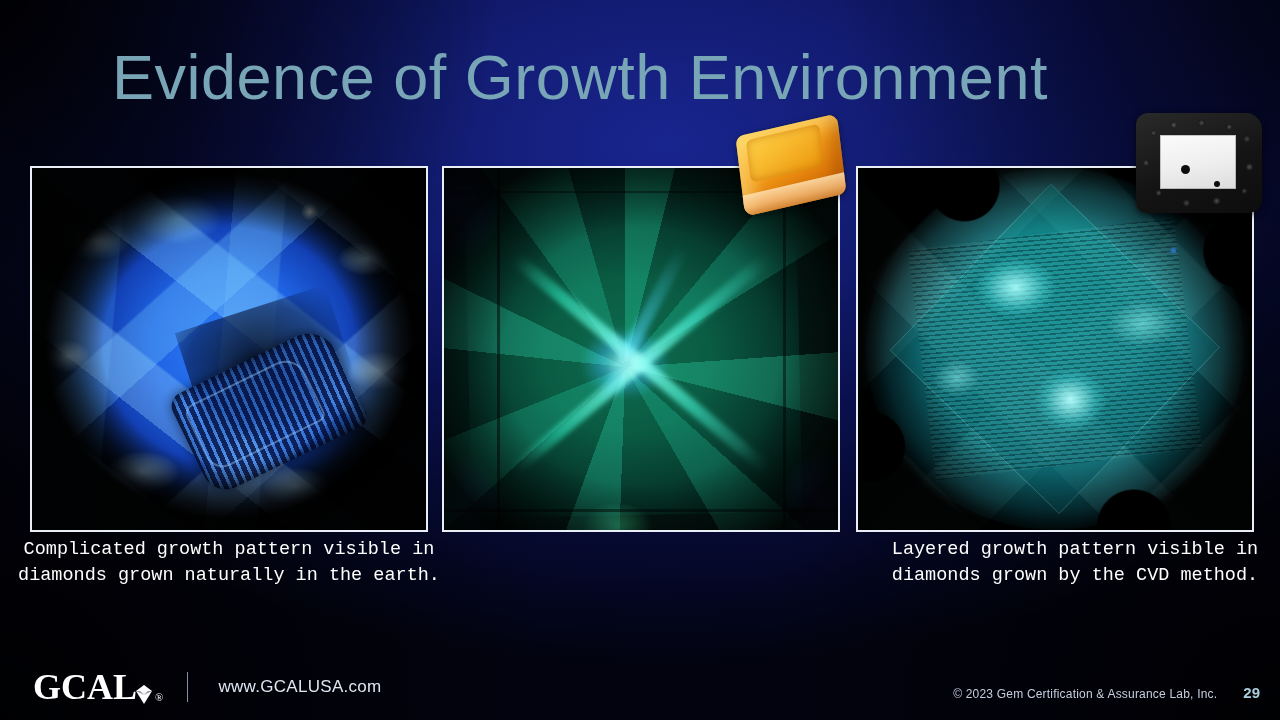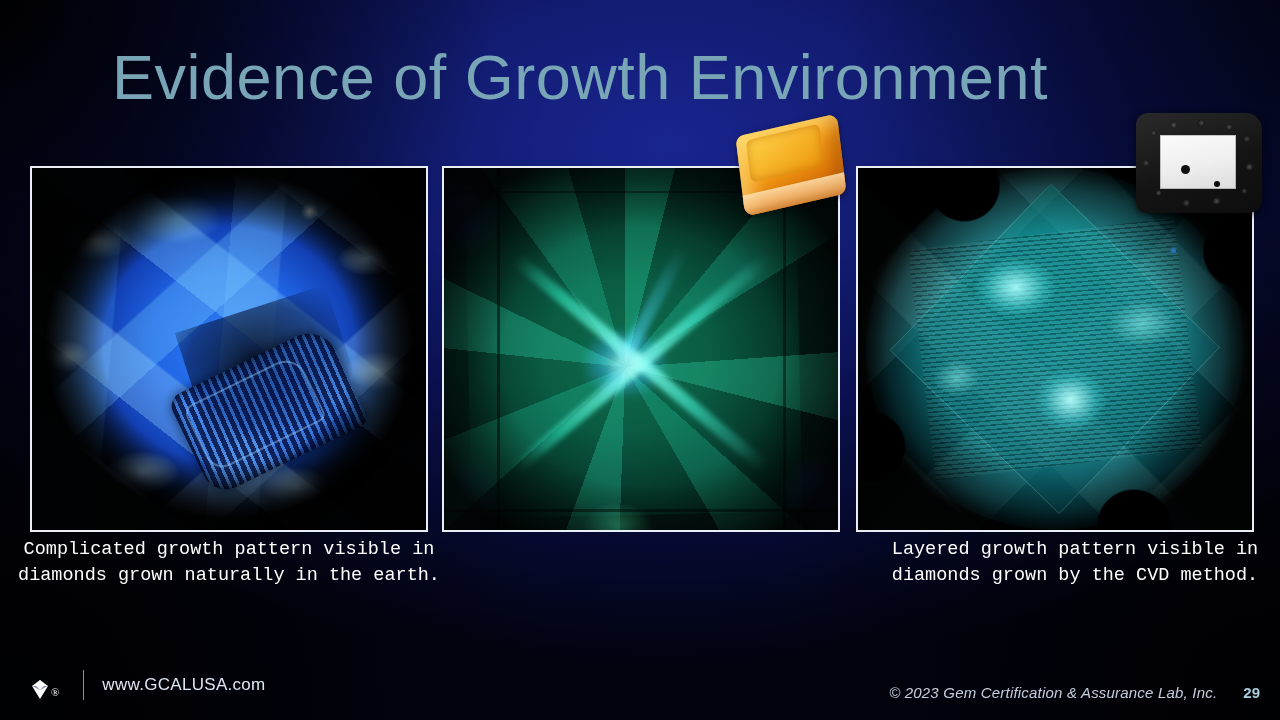--- a/index.html
+++ b/index.html
@@ -406,34 +406,34 @@
   #divider {
     width: 1px; height: 30px;
     background: rgba(210,220,240,0.65);
     margin: 0 18px 0 24px;
   }
   #website {
     color: #dfe6f2;
     font-size: 17px;
     letter-spacing: 0.3px;
     font-family: "Liberation Sans", sans-serif;
+    margin-left: 12px;
   }
   #footer-right {
     position: absolute;
     right: 20px; top: 684px;
     display: flex;
     align-items: baseline;
     gap: 26px;
   }
   #copyright {
     color: #c6cedd;
-    font-size: 15px;
+    font-size: 12px;
     letter-spacing: 0.2px;
     font-family: "Liberation Sans", sans-serif;
-    font-style: italic;
   }
   #page-number {
     color: #a9cfdd;
     font-size: 15px;
     font-weight: 700;
     font-family: "Liberation Sans", sans-serif;
   }
 </style>
 </head>
 <body>
@@ -496,20 +496,21 @@
       <div class="cvd-spot-b"></div>
     </div>
   </div>
 
   <div class="caption" id="caption-1">Complicated growth pattern visible in diamonds grown naturally in the earth.</div>
   <div class="caption" id="caption-3">Layered growth pattern visible in diamonds grown by the CVD method.</div>
 
 
   <div id="footer-left">
     <div id="gcal-logo">
+      <span>GCAL</span>
       <span id="gcal-diamond">
         <svg width="20" height="19" viewBox="0 0 20 19" xmlns="http://www.w3.org/2000/svg">
           <polygon points="2,6 10,0 18,6 10,19" fill="#ffffff"></polygon>
           <polygon points="2,6 18,6 10,10" fill="#2b3a55" opacity="0.55"></polygon>
           <polygon points="10,0 6,6 10,10 14,6" fill="#ffffff" opacity="0.9"></polygon>
         </svg>
       </span>
       <span class="reg">®</span>
     </div>
     <div id="divider"></div>

